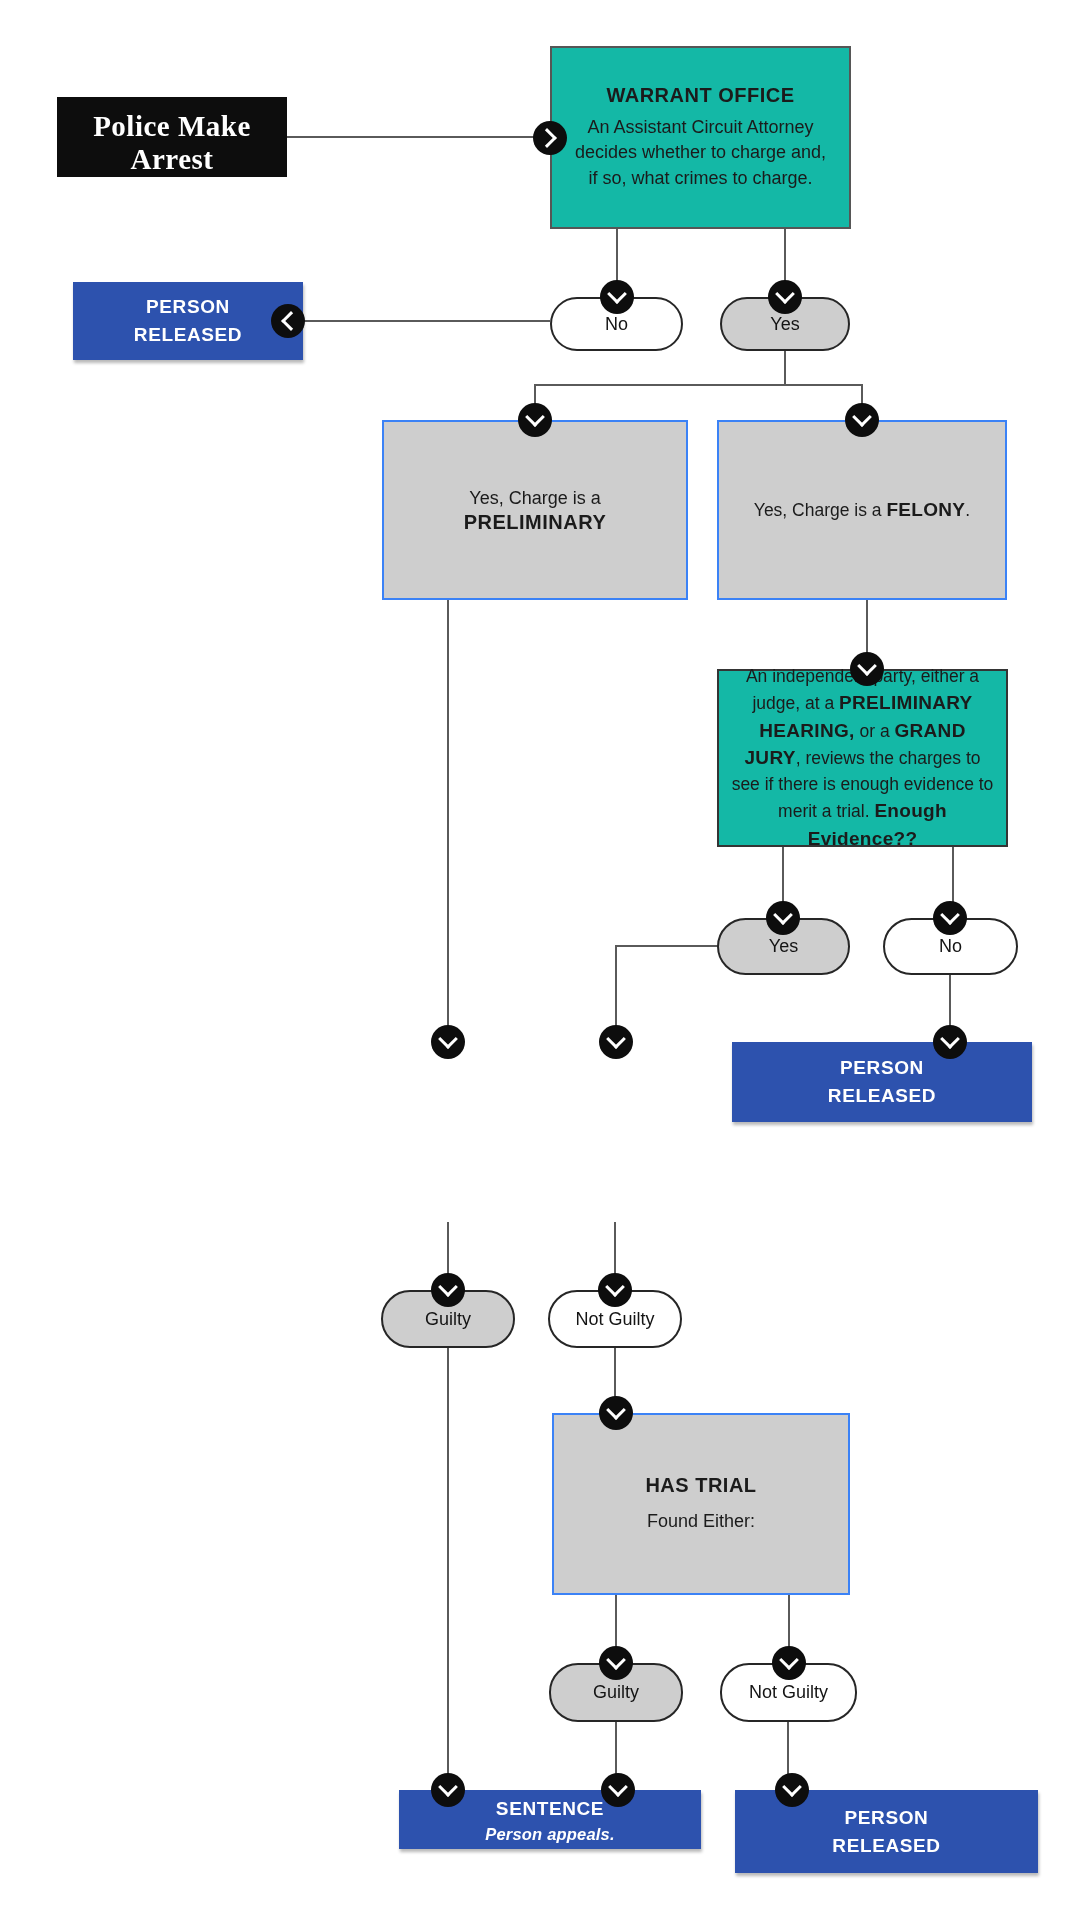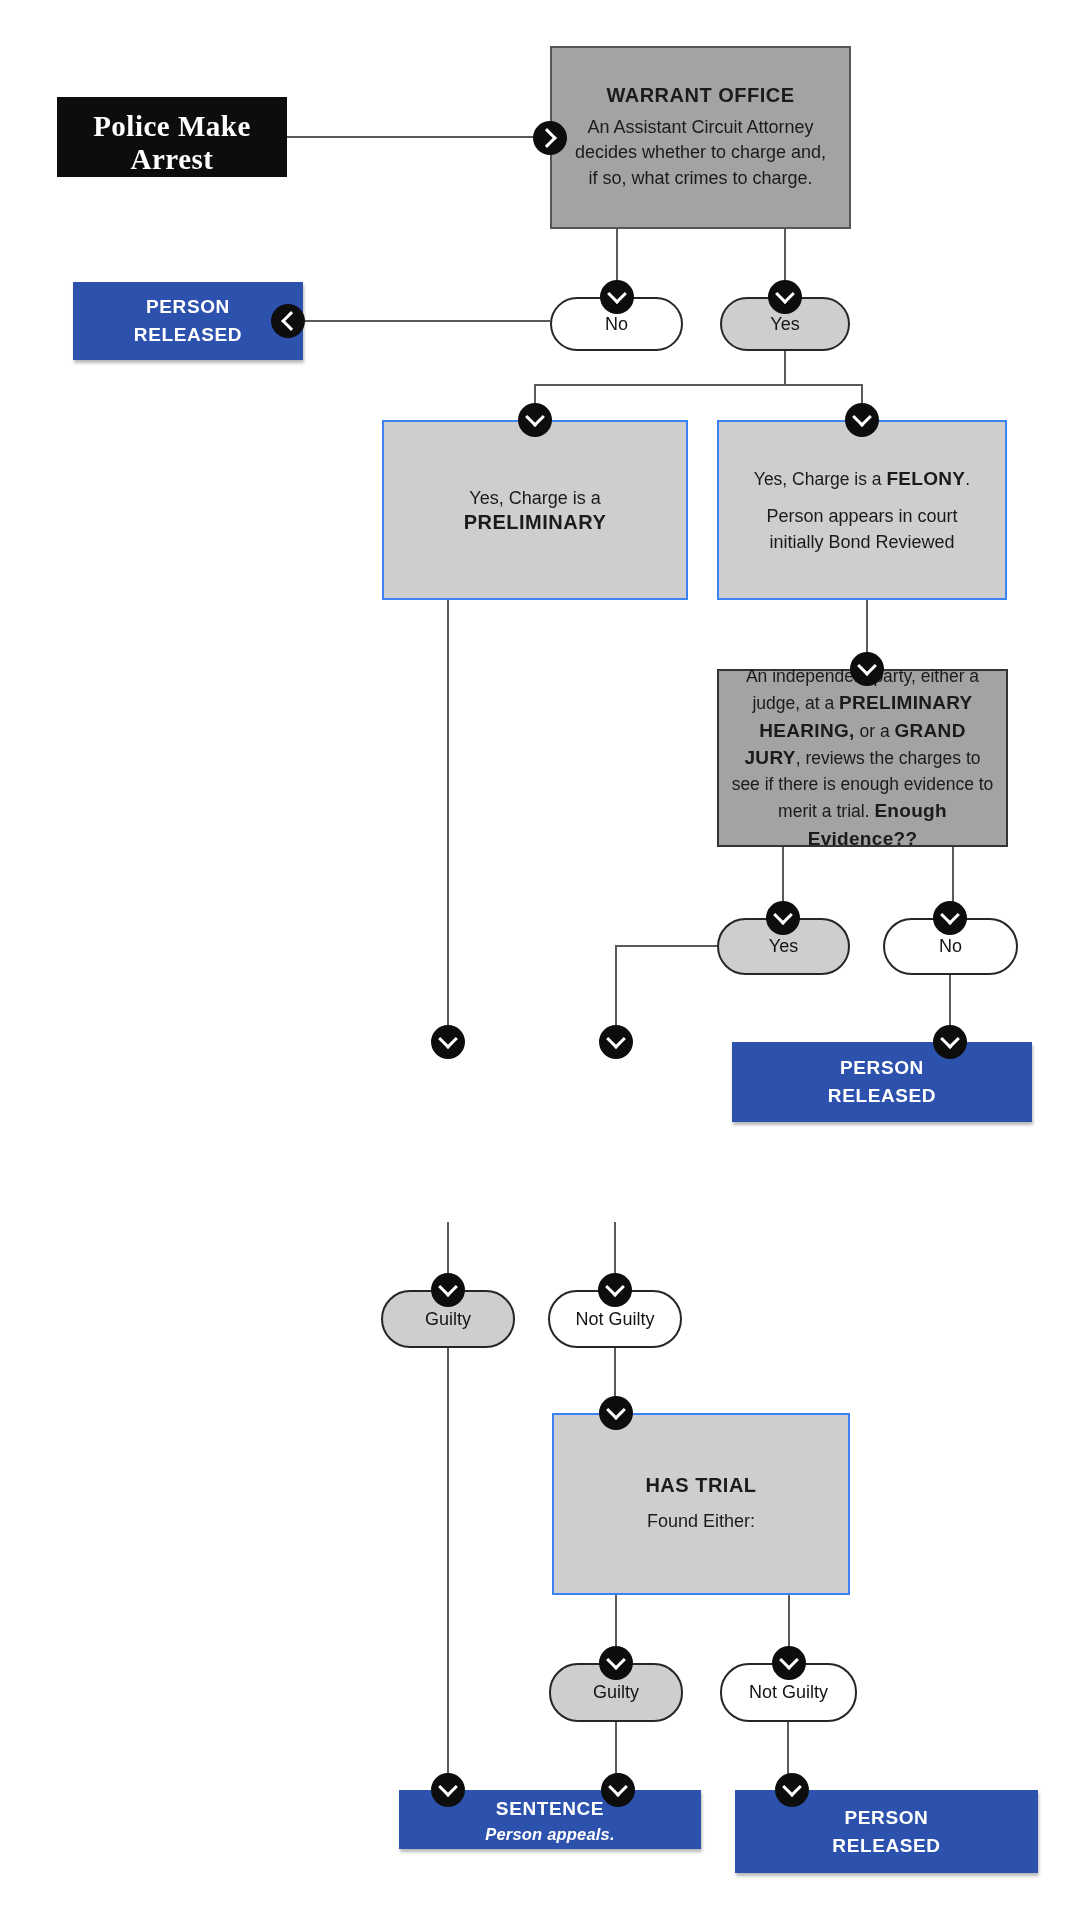--- a/index.html
+++ b/index.html
@@ -17,21 +17,21 @@
         border-right:3.5px solid #fff;border-bottom:3.5px solid #fff;}
   .chev.down::after{transform:rotate(45deg);margin-top:-6px;}
   .chev.right::after{transform:rotate(-45deg);margin-left:-6px;}
   .chev.left::after{transform:rotate(135deg);margin-left:6px;}
   
   .node{position:absolute;box-sizing:border-box;display:flex;flex-direction:column;
         align-items:center;justify-content:center;text-align:center;z-index:3;}
   .black-box{background:var(--black);color:#fff;}
   .blue-box{background:var(--blue);color:#fff;box-shadow:1px 3px 3px rgba(0,0,0,.28);margin-left:15px;}
   .gray-box{background:var(--gray);border:2px solid #3b82f6;color:#1b1b1b;}
-  .white-box{background:#a3a3a3;border:2px solid #565656;color:#1b1b1b;}
+  .white-box{background:#14b8a6;border:2px solid #565656;color:#1b1b1b;}
   .white-box.dark-border{border-color:#343434;}
   .pill{position:absolute;box-sizing:border-box;border-radius:29px;background:#fff;
         border:2px solid #262626;color:#141414;display:flex;align-items:center;
         justify-content:center;font-size:18px;z-index:3;}
   .pill.gray{background:var(--gray);justify-content:center;}
   
   .serif-title{font-family:"Liberation Serif","DejaVu Serif",serif;font-weight:bold;
         font-size:29px;letter-spacing:.5px;margin-top:12px;}
   .h{font-weight:bold;font-size:20px;letter-spacing:.5px;}
   .blue-label{font-weight:bold;font-size:19px;letter-spacing:.6px;line-height:1.45;white-space:pre-line;}
@@ -92,21 +92,20 @@
     <span>Yes</span>
   </div>
 
   <div class="node gray-box" style="left:382px;top:420px;width:306px;height:180px;padding:10px 20px;">
     <div class="bodytext">Yes, Charge is a</div>
     <div class="h">PRELIMINARY</div>
   </div>
 
   <div class="node gray-box" style="left:717px;top:420px;width:290px;height:180px;padding:10px 24px;">
     <div class="rich"><span>Yes, Charge is a </span><span class="b">FELONY</span><span>.</span></div>
-    <div class="bodytext gap12">Person appears in court initially Bond Reviewed</div>
   </div>
 
   <div class="node white-box dark-border" style="left:717px;top:669px;width:291px;height:178px;padding:8px 12px;">
     <div class="rich"><span>An independent party, either a judge, at a </span><span class="b">PRELIMINARY HEARING,</span><span> or a </span><span class="b">GRAND JURY</span><span>, reviews the charges to see if there is enough evidence to merit a trial. </span><span class="b">Enough Evidence??</span></div>
   </div>
 
   <div class="pill gray" style="left:717px;top:918px;width:133px;height:57px;">
     <span>Yes</span>
   </div>
 

